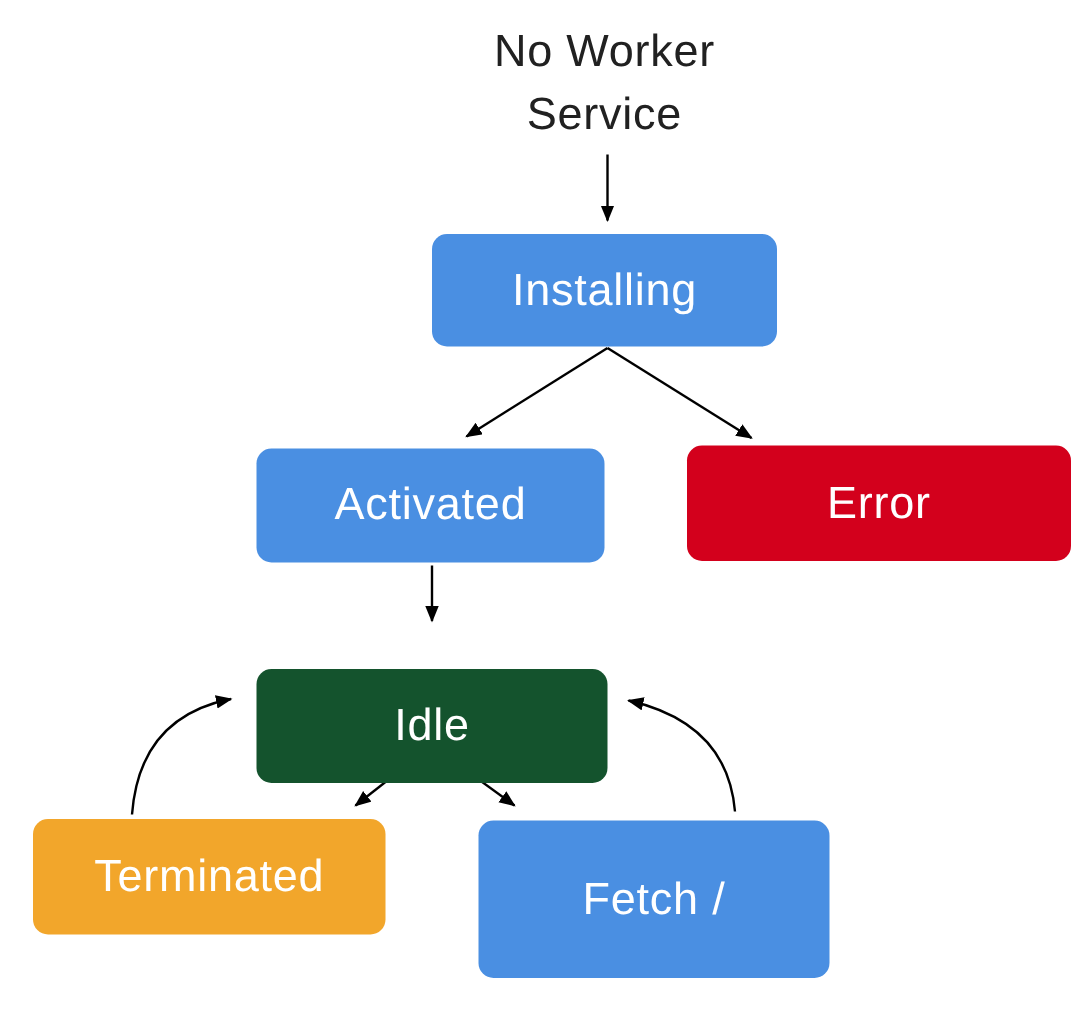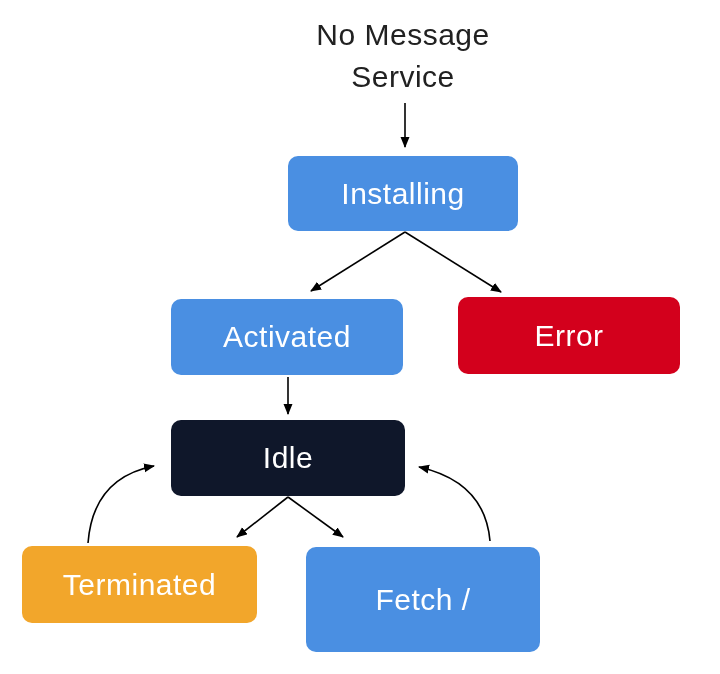--- a/index.html
+++ b/index.html
@@ -45,24 +45,24 @@
     color: #ffffff;
     font-size: 30px;
     font-weight: 300;
     letter-spacing: 0.5px;
     text-align: center;
     line-height: 38px;
     box-sizing: border-box;
   }
   .node-installing    { left: 288px; top: 156px; width: 230px; height: 75px; }
   .node-activated     { left: 171px; top: 299px; width: 232px; height: 76px; }
-  .node-error         { left: 458px; top: 297px; width: 222px; height: 77px; }
+  .node-error         { left: 458px; top: 297px; width: 256px; height: 77px; }
   .node-idle          { left: 171px; top: 420px; width: 234px; height: 76px; }
   .node-terminated    { left:  22px; top: 546px; width: 235px; height: 77px; }
-  .node-fetch-message { left: 306px; top: 547px; width: 234px; height: 105px; }
+  .node-fetch-message { left: 319px; top: 547px; width: 234px; height: 105px; }
 </style>
 </head>
 <body>
 
 <div class="canvas">
 
   <svg class="arrows" viewBox="0 0 720 674" xmlns="http://www.w3.org/2000/svg">
     <defs>
       <marker id="arrowhead" markerWidth="12" markerHeight="10" refX="10" refY="4.5" orient="auto" markerUnits="userSpaceOnUse">
         <path d="M0,0 L11,4.5 L0,9 Z" fill="#000000"></path>
@@ -80,31 +80,31 @@
     <path d="M288,497 L237,537" stroke="#000000" stroke-width="1.6" fill="none" marker-end="url(#arrowhead)"></path>
 
     <path d="M288,497 L343,537" stroke="#000000" stroke-width="1.6" fill="none" marker-end="url(#arrowhead)"></path>
 
     <path d="M88,543 Q93,478 154,466" stroke="#000000" stroke-width="1.6" fill="none" marker-end="url(#arrowhead)"></path>
 
     <path d="M490,541 Q485,482 419,467" stroke="#000000" stroke-width="1.6" fill="none" marker-end="url(#arrowhead)"></path>
   </svg>
 
   <div class="diagram-title">
-    <div>No Message</div>
+    <div>No Worker</div>
     <div>Service</div>
   </div>
 
   <div class="node node-installing" style="background-color: rgb(74, 143, 226);">Installing</div>
 
   <div class="node node-activated" style="background-color: rgb(74, 143, 226);">Activated</div>
 
   <div class="node node-error" style="background-color: rgb(211, 0, 28);">Error</div>
 
-  <div class="node node-idle" style="background-color: #0f172a;">Idle</div>
+  <div class="node node-idle" style="background-color: #14532d; margin-top: 26px;">Idle</div>
 
   <div class="node node-terminated" style="background-color: rgb(242, 166, 43);">Terminated</div>
 
   <div class="node node-fetch-message" style="background-color: rgb(74, 143, 226);">
     <div>Fetch /</div>
   </div>
 
 </div>
 
 </body></html>

